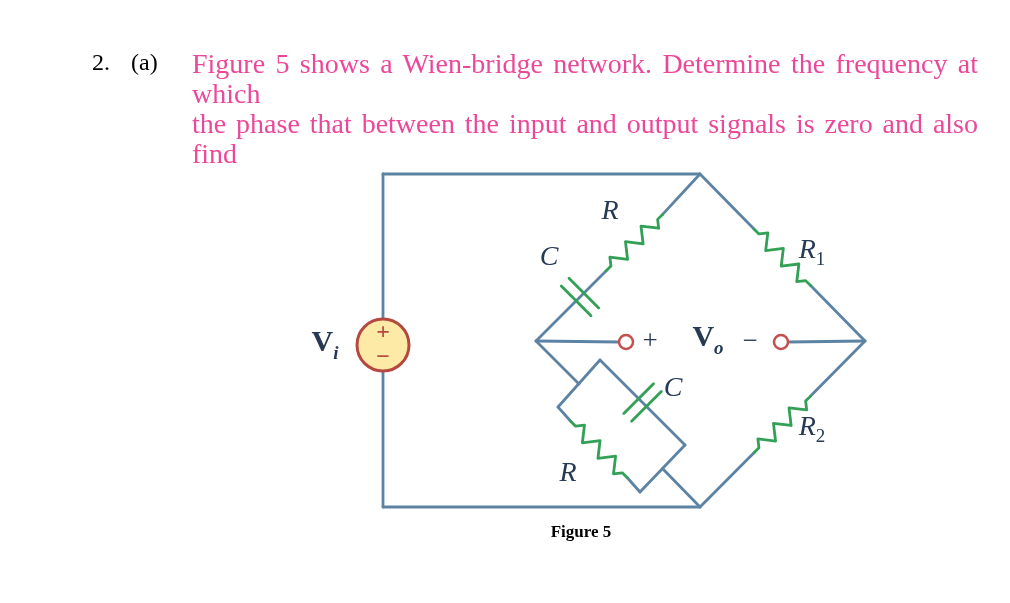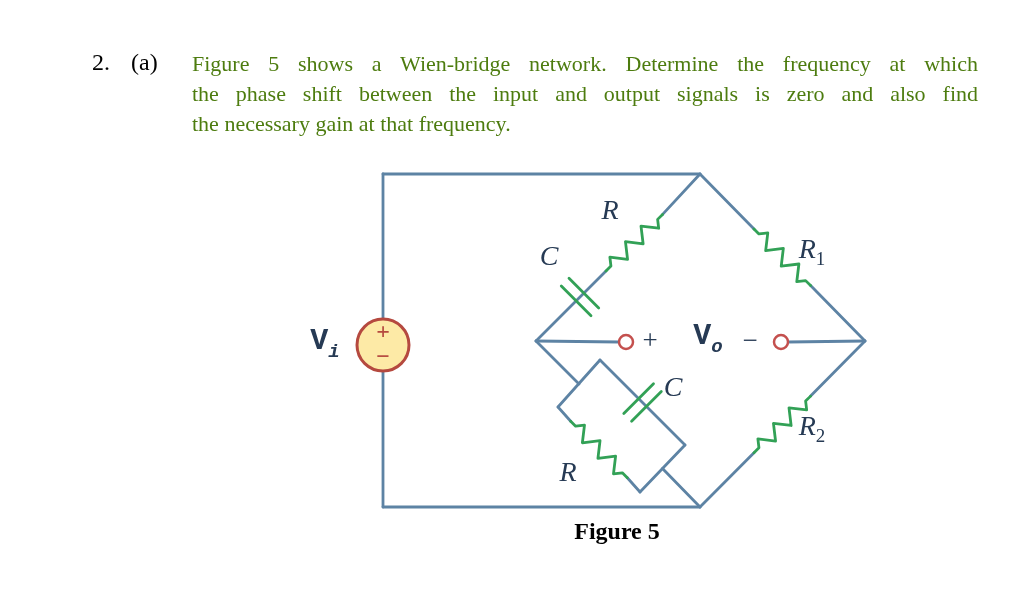--- a/index.html
+++ b/index.html
@@ -2,54 +2,53 @@
 <html style="--wire: #5d83a4; --component-green: #32a156; --terminal-red: #c4504e; --source-fill: #fdeaa6; --source-stroke: #b5493f; --label-navy: #263a54;"><head>
 <meta charset="utf-8">
 <style>
   html,body{margin:0;padding:0;background:#fff;}
   .page{position:relative;width:1010px;height:603px;background:#ffffff;overflow:hidden;
         font-family:"Liberation Serif",serif;}
   
   .qnum,.qpart{position:absolute;top:49px;font-size:24px;color:#000;}
   .qnum{left:92px;}
   .qpart{left:131px;}
-  .qtext{position:absolute;left:192px;top:49px;width:786px;font-size:22px;color:#4d7c0f;}
+  .qtext{position:absolute;left:192px;top:49px;width:786px;font-size:28px;color:#ec4899;}
   .qline{line-height:30px;white-space:normal;}
   .qline.just{text-align:justify;text-align-last:justify;}
   
   .circuit{position:absolute;left:0;top:0;width:1010px;height:603px;}
   .wire{stroke:var(--wire);stroke-width:2.8;fill:none;stroke-linecap:round;}
   .comp{stroke:var(--component-green);stroke-width:2.8;fill:none;
         stroke-linecap:round;stroke-linejoin:round;}
   .terminal{stroke:var(--terminal-red);stroke-width:2.5;fill:#ffffff;}
   .source-circle{stroke:var(--source-stroke);stroke-width:3;fill:var(--source-fill);}
   
   .lbl{position:absolute;transform:translate(-50%,-50%);line-height:1;
        color:var(--label-navy);font-size:28px;font-style:italic;white-space:nowrap;}
   .lbl .csub{font-size:19px;font-style:normal;vertical-align:-7px;}
-  .vlabel{font-style:normal;font-weight:bold;font-size:30px;font-family:Liberation Mono, monospace;}
+  .vlabel{font-style:normal;font-weight:bold;font-size:30px;}
   .vlabel .vsub{font-weight:bold;font-style:italic;font-size:19px;vertical-align:-8px;}
   .sign{position:absolute;transform:translate(-50%,-50%);line-height:1;
         font-size:27px;font-style:normal;color:var(--label-navy);}
   .srcsign{position:absolute;transform:translate(-50%,-50%);line-height:1;
         font-size:24px;font-weight:bold;color:var(--source-stroke);}
   .caption{position:absolute;transform:translate(-50%,-50%);line-height:1;
-        font-size:24px;font-weight:bold;color:#000;margin-left:36px;}
+        font-size:17px;font-weight:bold;color:#000;}
 </style>
 </head>
 <body>
 
 <div class="page">
 
   <span class="qnum">2.</span>
   <span class="qpart">(a)</span>
   <div class="qtext">
     <div class="qline just">Figure 5 shows a Wien-bridge network. Determine the frequency at which</div>
-    <div class="qline just">the phase shift between the input and output signals is zero and also find</div>
-    <div class="qline">the necessary gain at that frequency.</div>
+    <div class="qline just">the phase that between the input and output signals is zero and also find</div>
   </div>
 
   <svg class="circuit" viewBox="0 0 1010 603">
     <g>
 
       <path class="wire" d="M383 174 H700"></path>
       <path class="wire" d="M383 174 V319"></path>
       <path class="wire" d="M383 371 V507"></path>
       <path class="wire" d="M383 507 H700"></path>
 

